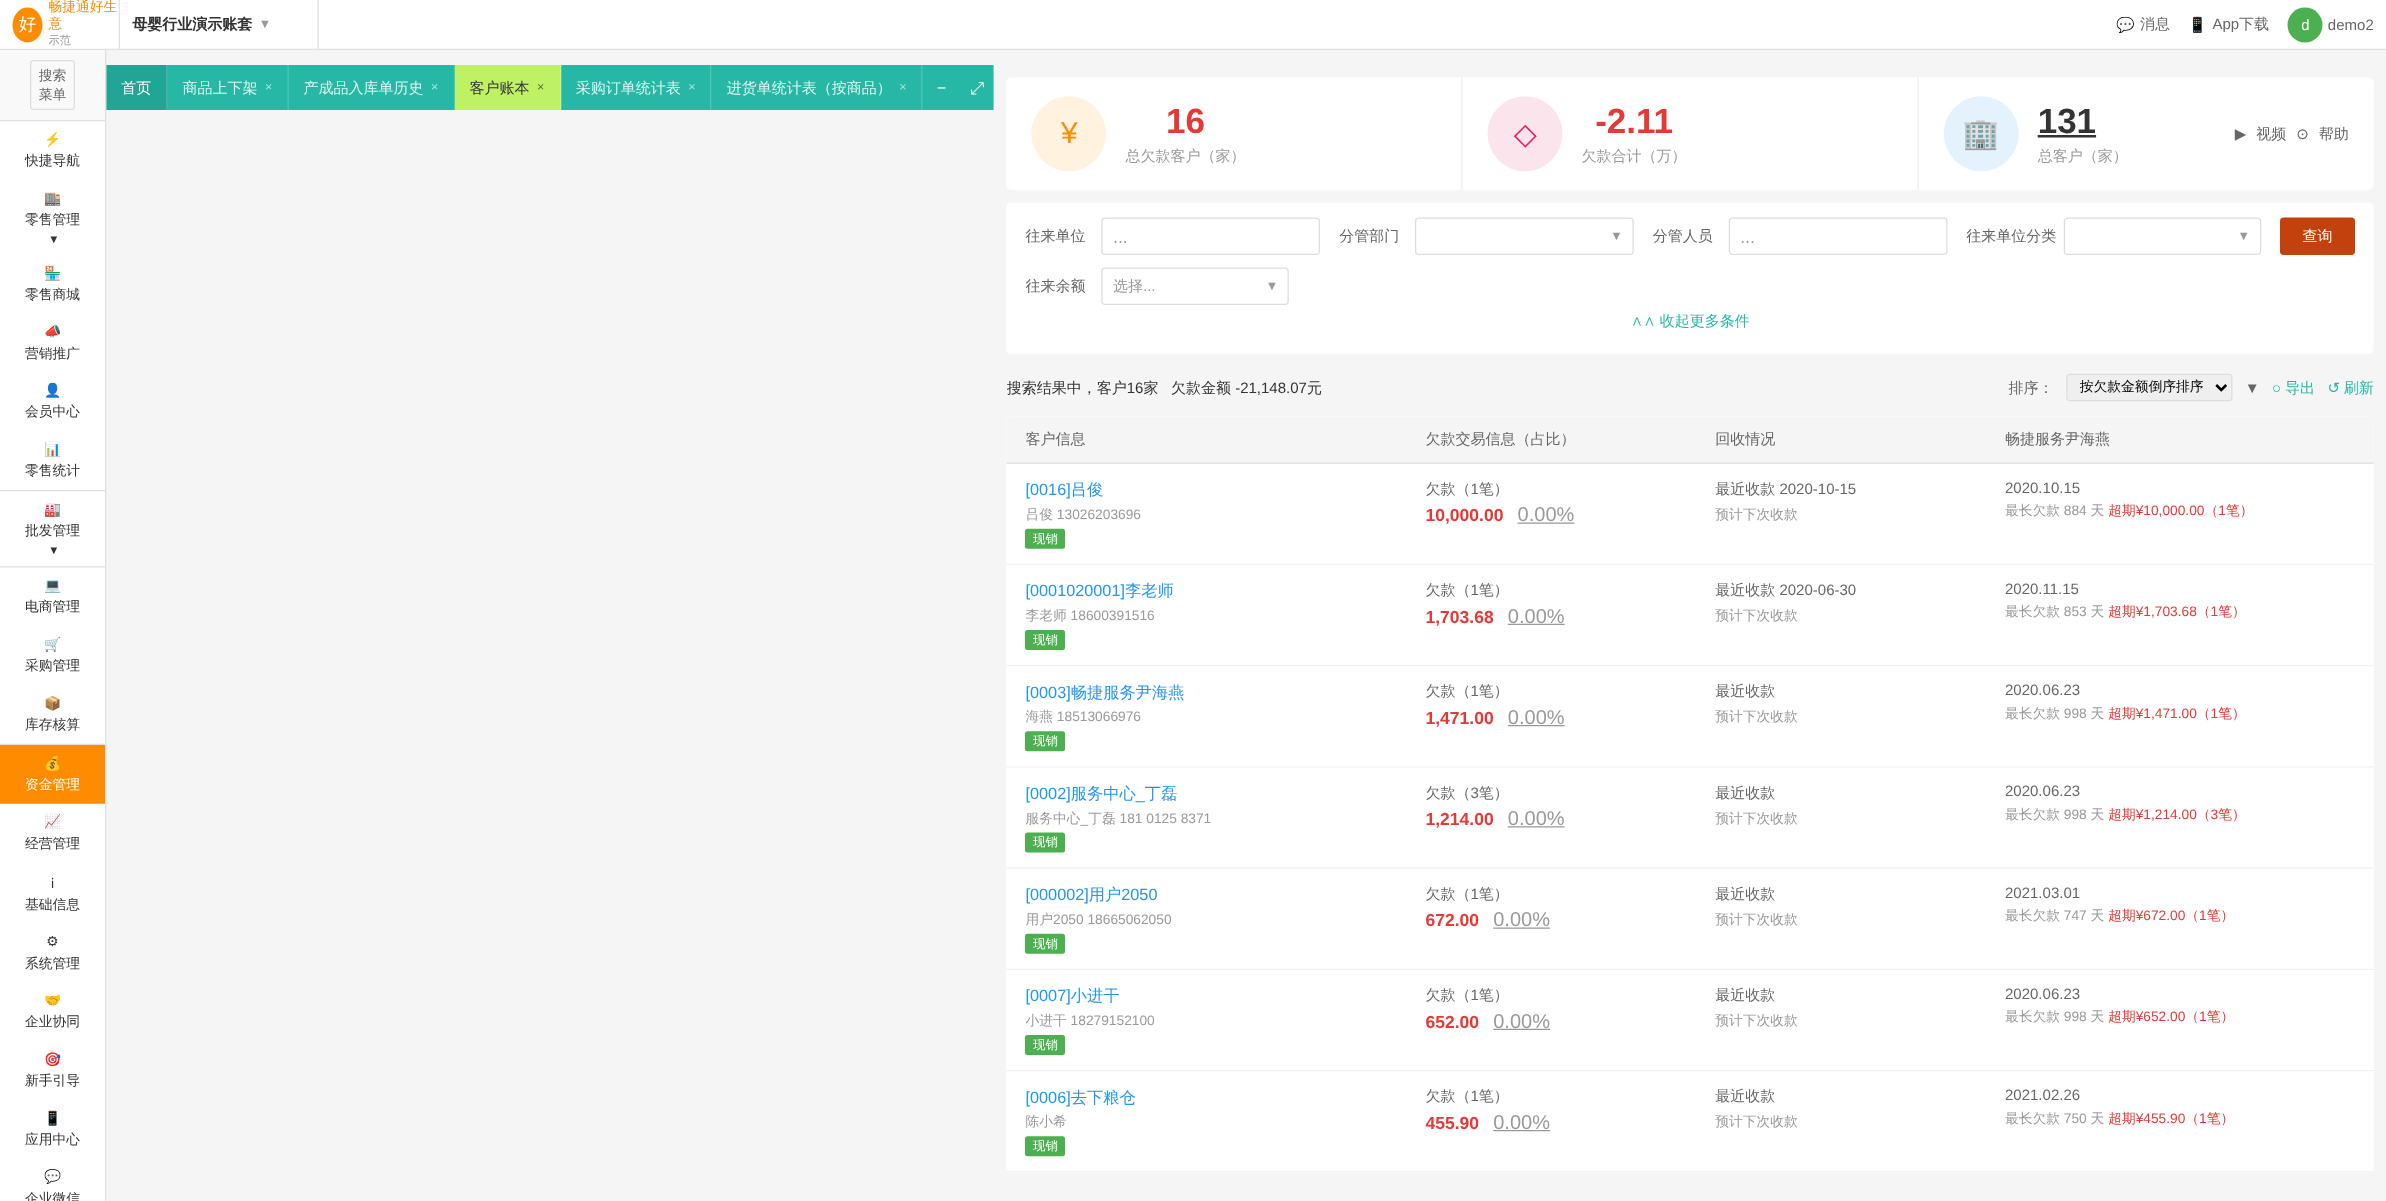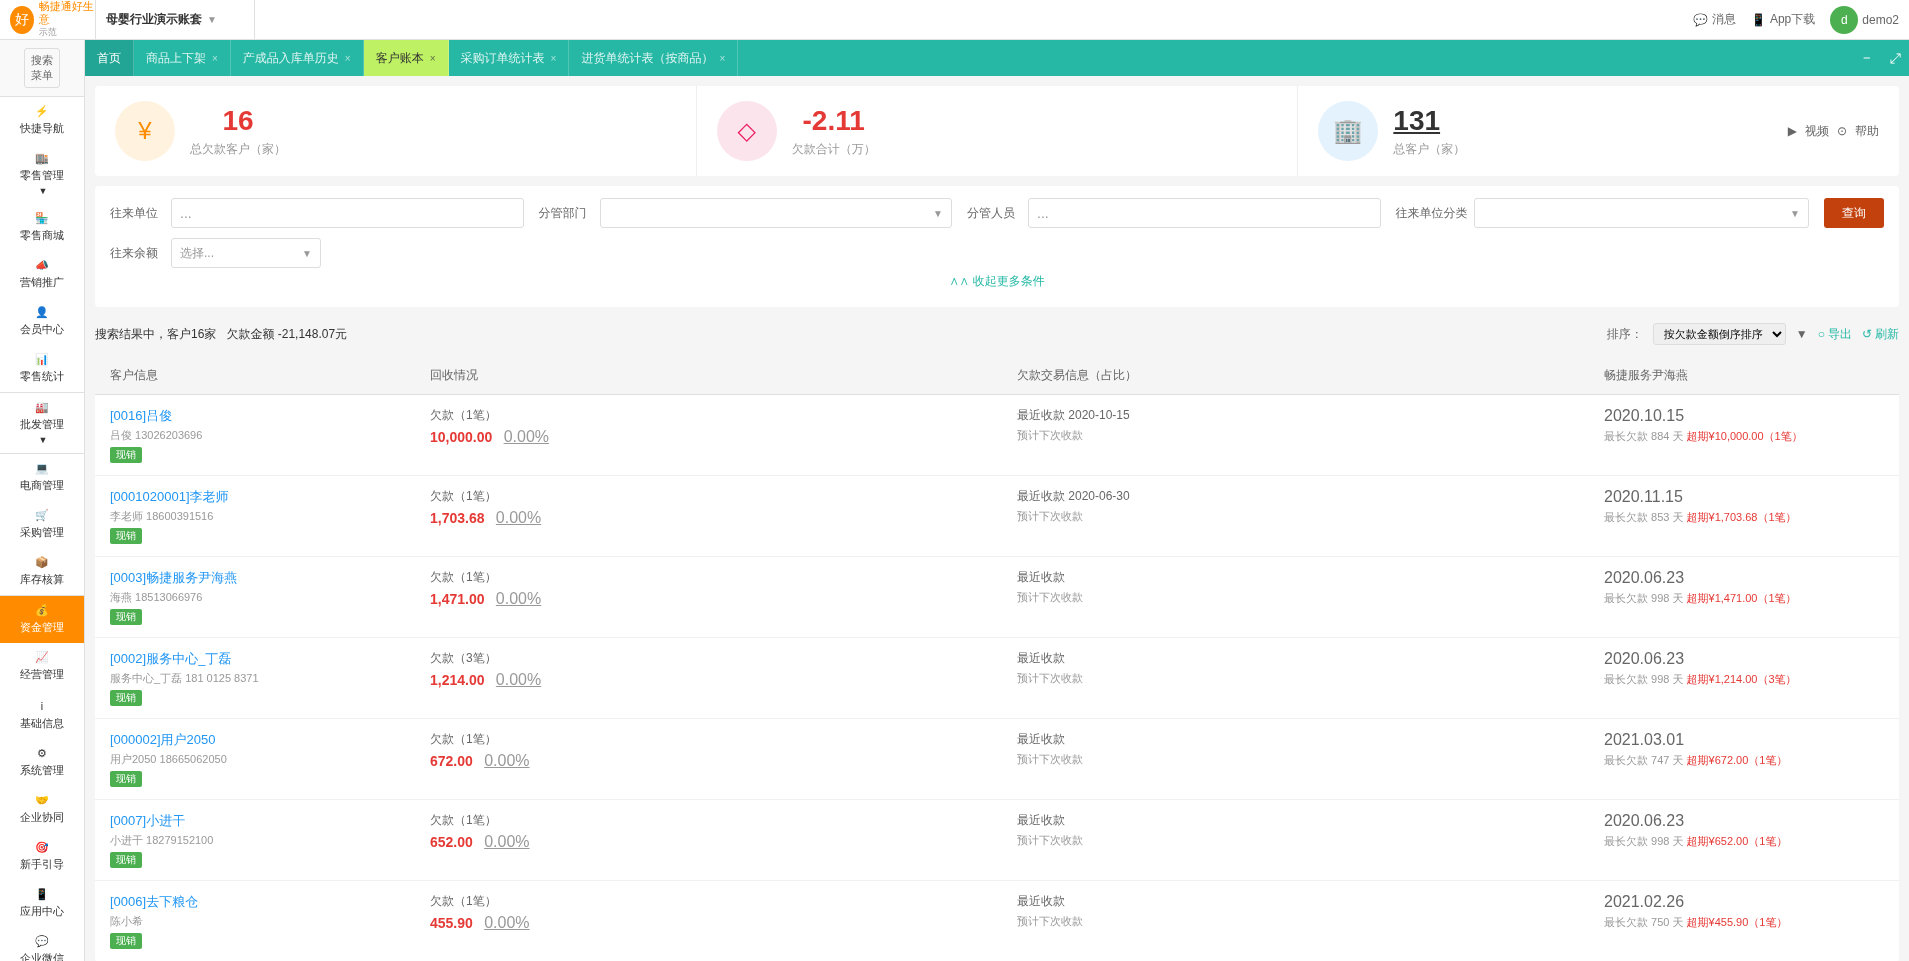--- a/index.html
+++ b/index.html
@@ -23,21 +23,21 @@
     
     .sidebar { width: 85px; min-width: 85px; background: #fff; border-right: 1px solid #e0e0e0; display: flex; flex-direction: column; overflow-y: auto; }
     .sidebar-search { padding: 8px 24px; background: #f9f9f9; border-bottom: 1px solid #e0e0e0; }
     .sidebar-search-btn { width: 100%; background: none; border: 1px solid #ddd; border-radius: 3px; padding: 4px; font-size: 11px; color: #666; cursor: pointer; text-align: center; }
     .sidebar-section { border-bottom: 1px solid #e0e0e0; }
     .sidebar-item { padding: 8px 5px; text-align: center; cursor: pointer; font-size: 11px; color: #333; display: flex; flex-direction: column; align-items: center; gap: 3px; }
     .sidebar-item.active { background: #ff8c00; color: white; }
     .sidebar-item .arrow { font-size: 9px; margin-left: 2px; }
 
     
-    .content-area { flex: 1; display: flex; flex-direction: column; overflow: hidden; }
+    .content-area { flex: 1; display: flex; flex-direction: row; overflow: hidden; margin-top: 12px; }
 
     
     .tab-bar { display: flex; align-items: center; background: #26b8a5; height: 36px; overflow: hidden; }
     .tab { display: flex; align-items: center; padding: 0 12px; height: 36px; cursor: pointer; font-size: 12px; color: rgba(255,255,255,0.85); border-right: 1px solid rgba(255,255,255,0.2); white-space: nowrap; }
     .tab.home { background: rgba(0,0,0,0.1); color: white; }
     .tab.active { background: #bef264; color: #333; }
     .tab .close-x { margin-left: 6px; font-size: 10px; opacity: 0.7; }
     .tab-actions { margin-left: auto; display: flex; align-items: center; }
     .tab-action-btn { color: white; padding: 0 8px; cursor: pointer; font-size: 14px; }
 
@@ -83,21 +83,21 @@
     .th { font-size: 12px; color: #666; font-weight: normal; }
     .table-row { display: grid; grid-template-columns: 320px 1fr 1fr 280px; padding: 12px 15px; border-bottom: 1px solid #f0f0f0; align-items: start; }
     .customer-name { color: #2196F3; cursor: pointer; font-size: 13px; margin-bottom: 3px; }
     .customer-info { color: #999; font-size: 11px; margin-bottom: 4px; }
     .status-badge { display: inline-block; background: #4CAF50; color: white; font-size: 10px; padding: 1px 6px; border-radius: 2px; }
     .debt-count { font-size: 12px; color: #666; margin-bottom: 4px; }
     .debt-amount { color: #e53935; font-size: 14px; font-weight: bold; }
     .debt-percent { font-size: 16px; color: #999; margin-left: 8px; text-decoration: underline; }
     .collection-date { font-size: 12px; color: #666; margin-bottom: 4px; }
     .collection-next { font-size: 11px; color: #999; }
-    .overdue-date { font-size: 16px; color: #666; margin-bottom: 4px; }
+    .overdue-date { font-size: 12px; color: #666; margin-bottom: 4px; }
     .overdue-days { font-size: 11px; color: #999; }
     .overdue-amount { color: #e53935; cursor: pointer; }
 
     
     ::-webkit-scrollbar { width: 6px; height: 6px; }
     ::-webkit-scrollbar-track { background: #f1f1f1; }
     ::-webkit-scrollbar-thumb { background: #ccc; border-radius: 3px; }
 
     .chevron { font-size: 10px; color: #999; }
     .filter-row2 { display: flex; align-items: center; gap: 15px; }
@@ -360,22 +360,22 @@
             <span class="action-link">
               <span>↺</span>
               <span>刷新</span>
             </span>
           </div>
         </div>
 
         <div class="data-table">
           <div class="table-header">
             <div class="th">客户信息</div>
+            <div class="th">欠款交易信息（占比）</div>
             <div class="th">回收情况</div>
-            <div class="th">欠款交易信息（占比）</div>
             <div class="th">畅捷服务尹海燕</div>
           </div>
           <div id="table-body">
               <div class="table-row">
     <div>
       <div class="customer-name">[0016]吕俊</div>
       <div class="customer-info">吕俊 13026203696</div>
       <span class="status-badge">现销</span>
     </div>
     <div>

